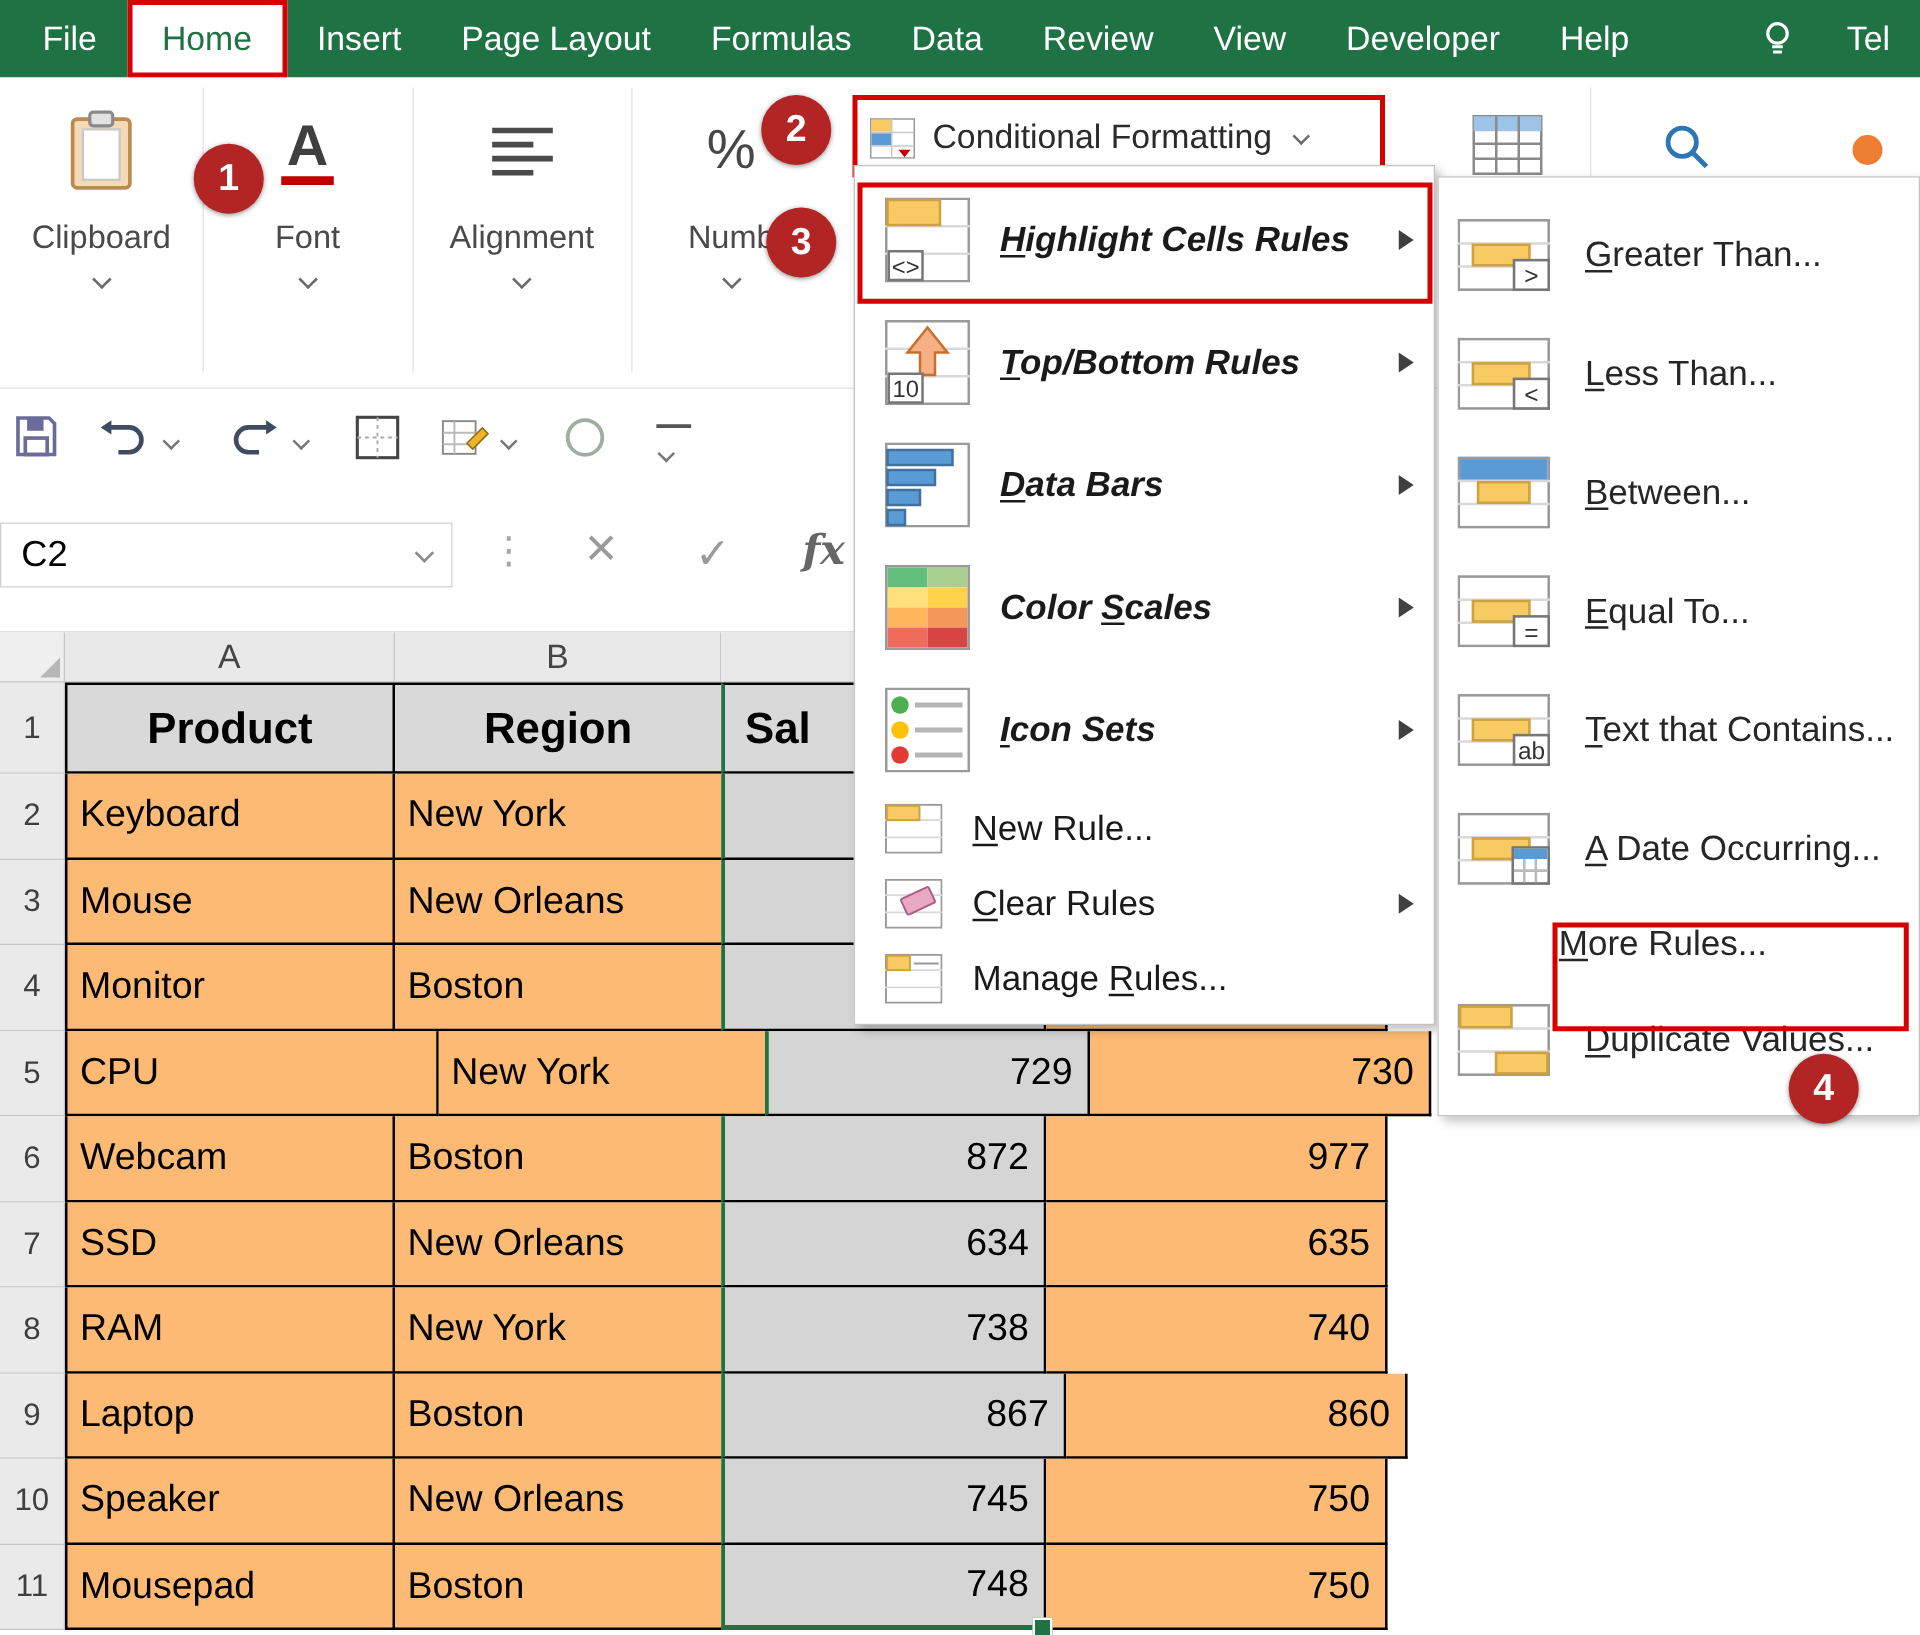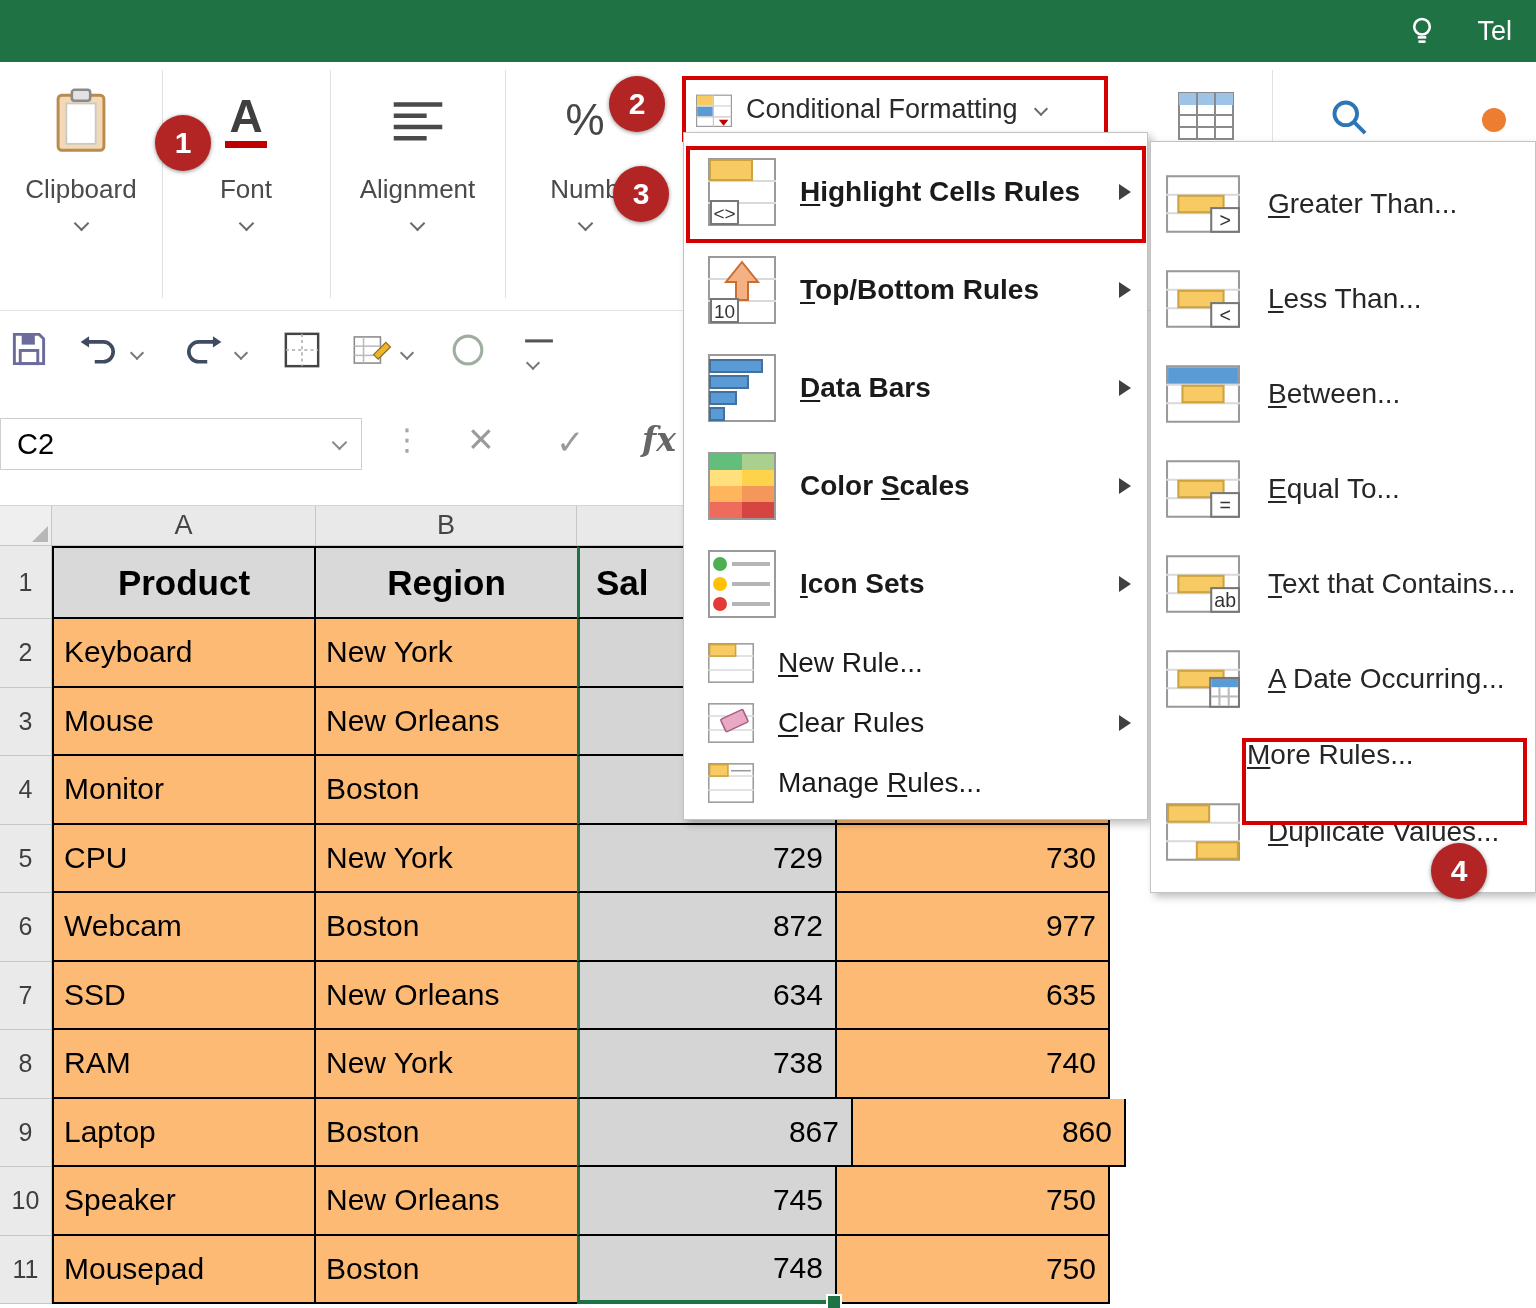--- a/index.html
+++ b/index.html
@@ -103,21 +103,21 @@
            padding-top:10px;z-index:20;}
   .cf-item{display:flex;align-items:center;position:relative;padding-left:16px;}
   .cf-item.big{height:98px;}
   .cf-item.small{height:60px;}
   .cf-item .mi{display:flex;align-items:center;justify-content:center;}
   .cf-item.big .mi{width:84px;}
   .cf-item.big .mi svg{width:68px;height:68px;}
   .cf-item.small .mi{width:62px;}
   .cf-item.small .mi svg{width:46px;height:40px;}
   .cf-label{margin-left:16px;font-size:28px;color:#1a1a1a;}
-  .cf-item.big .cf-label{font-weight:bold;}
+  .cf-item.big .cf-label{font-weight:bold;font-style:italic;}
   .arr{width:0;height:0;border-left:12px solid #404040;border-top:8px solid transparent;
        border-bottom:8px solid transparent;position:absolute;right:16px;}
 
   
   .sub-menu{position:absolute;left:1150px;top:141px;width:386px;height:752px;background:#fff;
             border:1px solid #c3c3c3;box-shadow:4px 4px 8px rgba(0,0,0,.25);box-sizing:border-box;
             padding-top:14px;z-index:21;}
   .sub-item{height:95px;display:flex;align-items:center;padding-left:15px;}
   .sub-item .mi{width:86px;display:flex;align-items:center;}
   .sub-item .mi svg{width:74px;height:58px;}
@@ -133,20 +133,32 @@
                z-index:40;box-shadow:0 1px 4px rgba(0,0,0,.45);}
   .st1{left:155px;top:115px}.st2{left:609px;top:76px}.st3{left:613px;top:166px}.st4{left:1431px;top:843px}
   u{text-underline-offset:3px;}
 </style>
 </head>
 <body>
 
 <div class="screen">
 
   <header class="topbar">
+    <div class="tabs">
+        <div class="tab">File</div>
+        <div class="tab active">Home</div>
+        <div class="tab">Insert</div>
+        <div class="tab">Page Layout</div>
+        <div class="tab">Formulas</div>
+        <div class="tab">Data</div>
+        <div class="tab">Review</div>
+        <div class="tab">View</div>
+        <div class="tab">Developer</div>
+        <div class="tab">Help</div>
+      </div>
     <div class="topbar-right">
       <span class="bulb">
         <svg viewBox="0 0 24 24">
             <circle cx="12" cy="9" r="5.5" fill="none" stroke="#fff" stroke-width="1.8"></circle>
             <line x1="9" y1="16.5" x2="15" y2="16.5" stroke="#fff" stroke-width="1.8"></line>
             <line x1="9.5" y1="19.5" x2="14.5" y2="19.5" stroke="#fff" stroke-width="1.8"></line>
           </svg>
       </span>
       <span class="tab">Tel</span>
     </div>
@@ -329,21 +341,21 @@
         </div>
         <div class="trow data">
           <div class="rownum">4</div>
           <div class="cell a" style="width: 264px;">Monitor</div>
           <div class="cell b" style="width: 261px;">Boston</div>
           <div class="cell c" style="width: 260px;"></div>
           <div class="cell d" style="width: 273px;"></div>
         </div>
         <div class="trow data">
           <div class="rownum">5</div>
-          <div class="cell a" style="width: 264px; text-align: center;">CPU</div>
+          <div class="cell a" style="width: 299px; text-align: center;">CPU</div>
           <div class="cell b" style="width: 261px;">New York</div>
           <div class="cell c" style="width: 260px;">729</div>
           <div class="cell d" style="width: 273px;">730</div>
         </div>
         <div class="trow data">
           <div class="rownum">6</div>
           <div class="cell a" style="width: 264px;">Webcam</div>
           <div class="cell b" style="width: 261px;">Boston</div>
           <div class="cell c" style="width: 260px;">872</div>
           <div class="cell d" style="width: 273px;">977</div>

